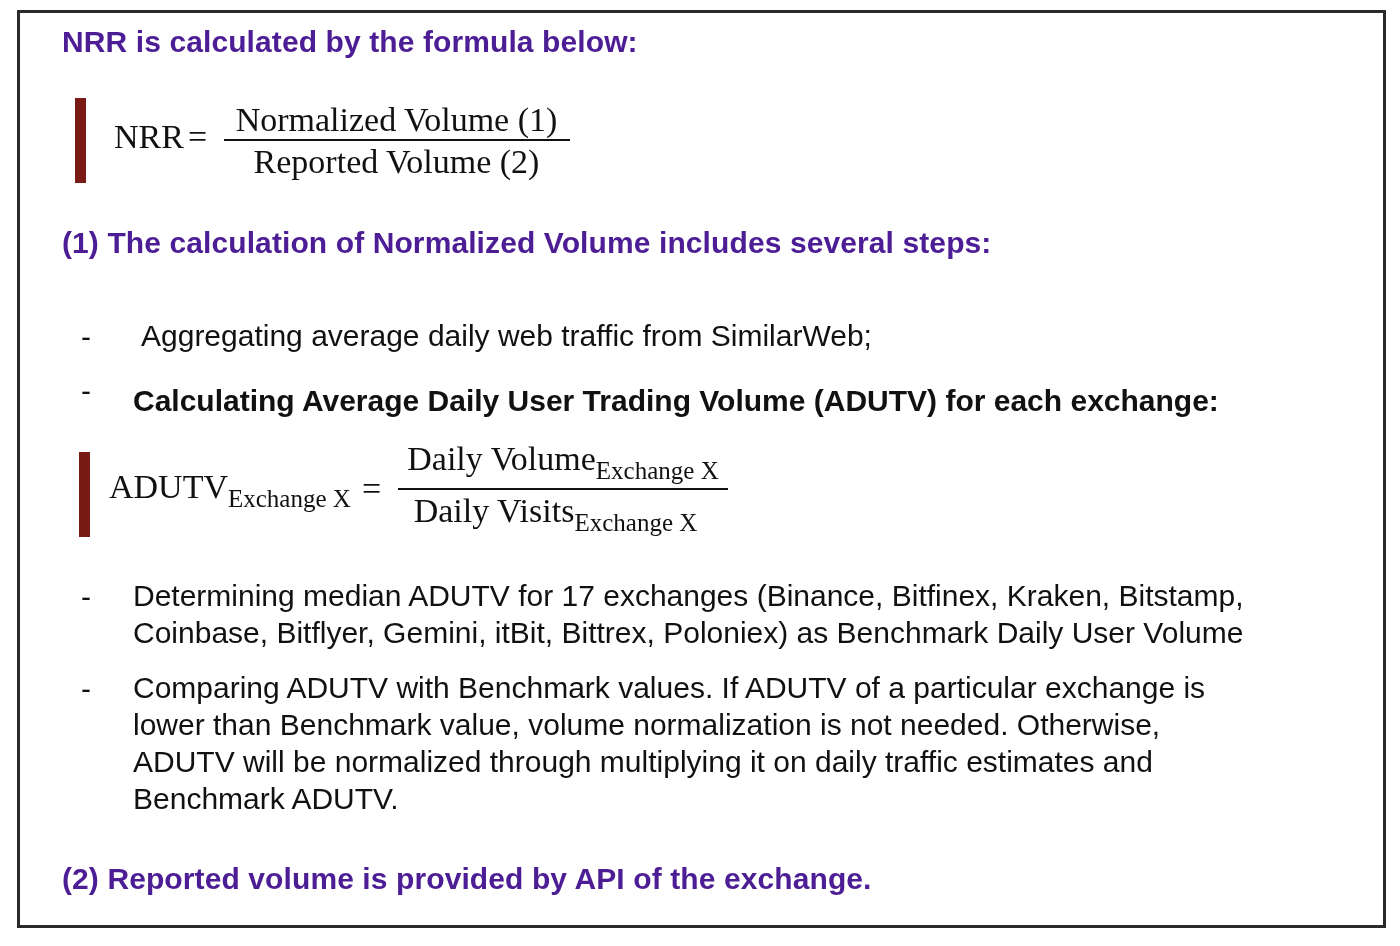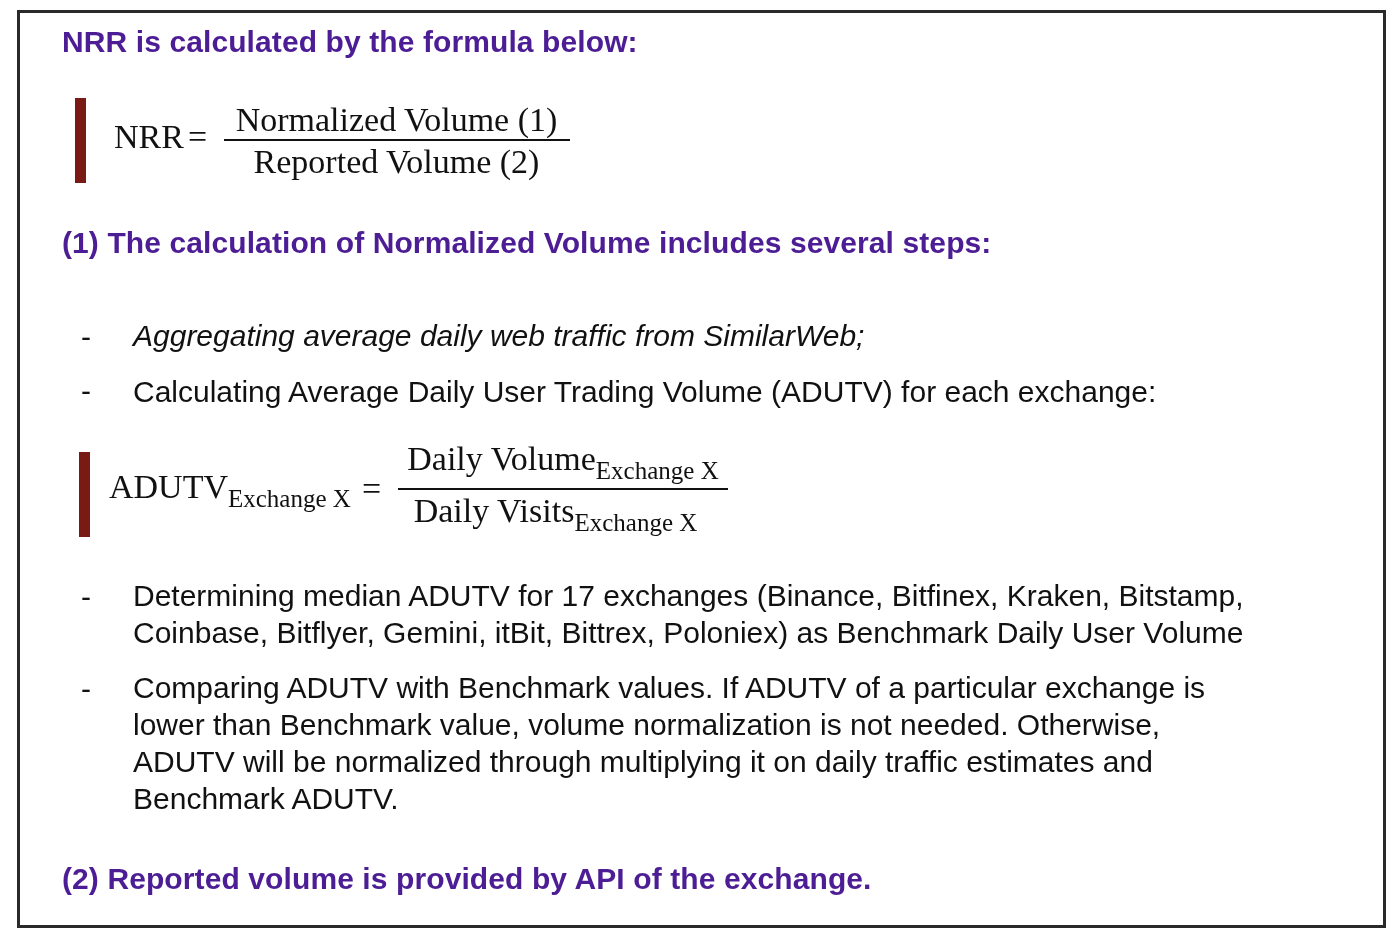--- a/index.html
+++ b/index.html
@@ -93,24 +93,24 @@
   <span class="lhs" style="left:114px; top:118px;">NRR</span>
   <span class="eq" style="left:188px; top:118px;">=</span>
   <span class="num" style="left:224px; top:101px; width:345px;">Normalized Volume (1)</span>
   <div class="bar" style="left:224px; top:139px; width:346px;"></div>
   <span class="den" style="left:224px; top:143px; width:345px;">Reported Volume (2)</span>
 </div>
 
 <div class="text" style="left:62px; top:224px;">(1) The calculation of Normalized Volume includes several steps:</div>
 
 <div class="bullet-dash" style="left:81px; top:318px;">-</div>
-<div class="bullet-text" style="left:133px; top:317px;font-style:italic;">Aggregating average daily web traffic from SimilarWeb;</div>
+<div class="bullet-text" style="left:141px; top:317px;">Aggregating average daily web traffic from SimilarWeb;</div>
 
 <div class="bullet-dash" style="left:81px; top:372px;">-</div>
-<div class="bullet-text" style="left:133px; top:373px;">Calculating Average Daily User Trading Volume (ADUTV) for each exchange:</div>
+<div class="bullet-text" style="left:133px; top:382px;font-weight:bold;">Calculating Average Daily User Trading Volume (ADUTV) for each exchange:</div>
 
 <div class="accent-bar" style="left: 79px; top: 452px; height: 85px; background: rgb(122, 26, 20);"></div>
 <div class="formula" style="left:0; top:0;">
   <span class="lhs" style="left:109px; top:468px;">
     <span>ADUTV</span><span class="sub">Exchange X</span>
   </span>
   <span class="eq" style="left:362px; top:470px;">=</span>
   <span class="num" style="left:398px; top:440px; width:330px;">
     <span>Daily Volume</span><span class="sub">Exchange X</span>
   </span>

